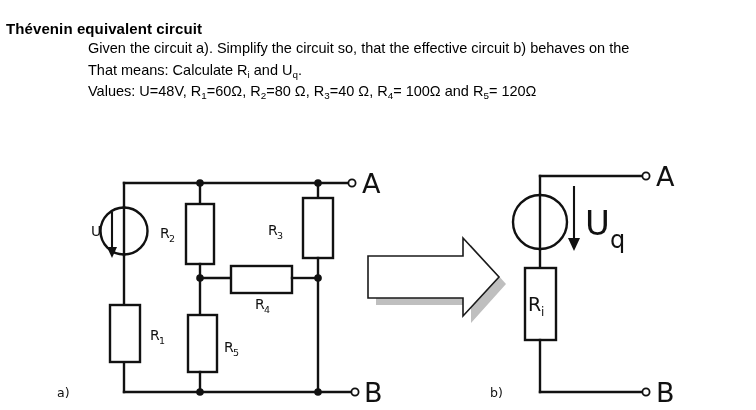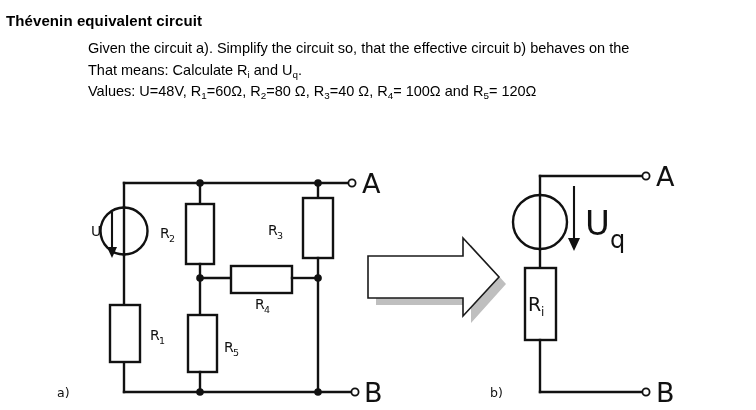--- a/index.html
+++ b/index.html
@@ -11,21 +11,21 @@
     width: 756px;
     height: 410px;
     position: relative;
     font-family: "Liberation Sans", sans-serif;
     color: #000000;
     overflow: hidden;
   }
   #page-title {
     position: absolute;
     left: 6px;
-    top: 12px;
+    top: 20px;
     font-size: 15px;
     font-weight: bold;
     letter-spacing: 0.1px;
     white-space: nowrap;
   }
   #problem-statement {
     position: absolute;
     left: 51px;
     top: 38px;
     width: 690px;

